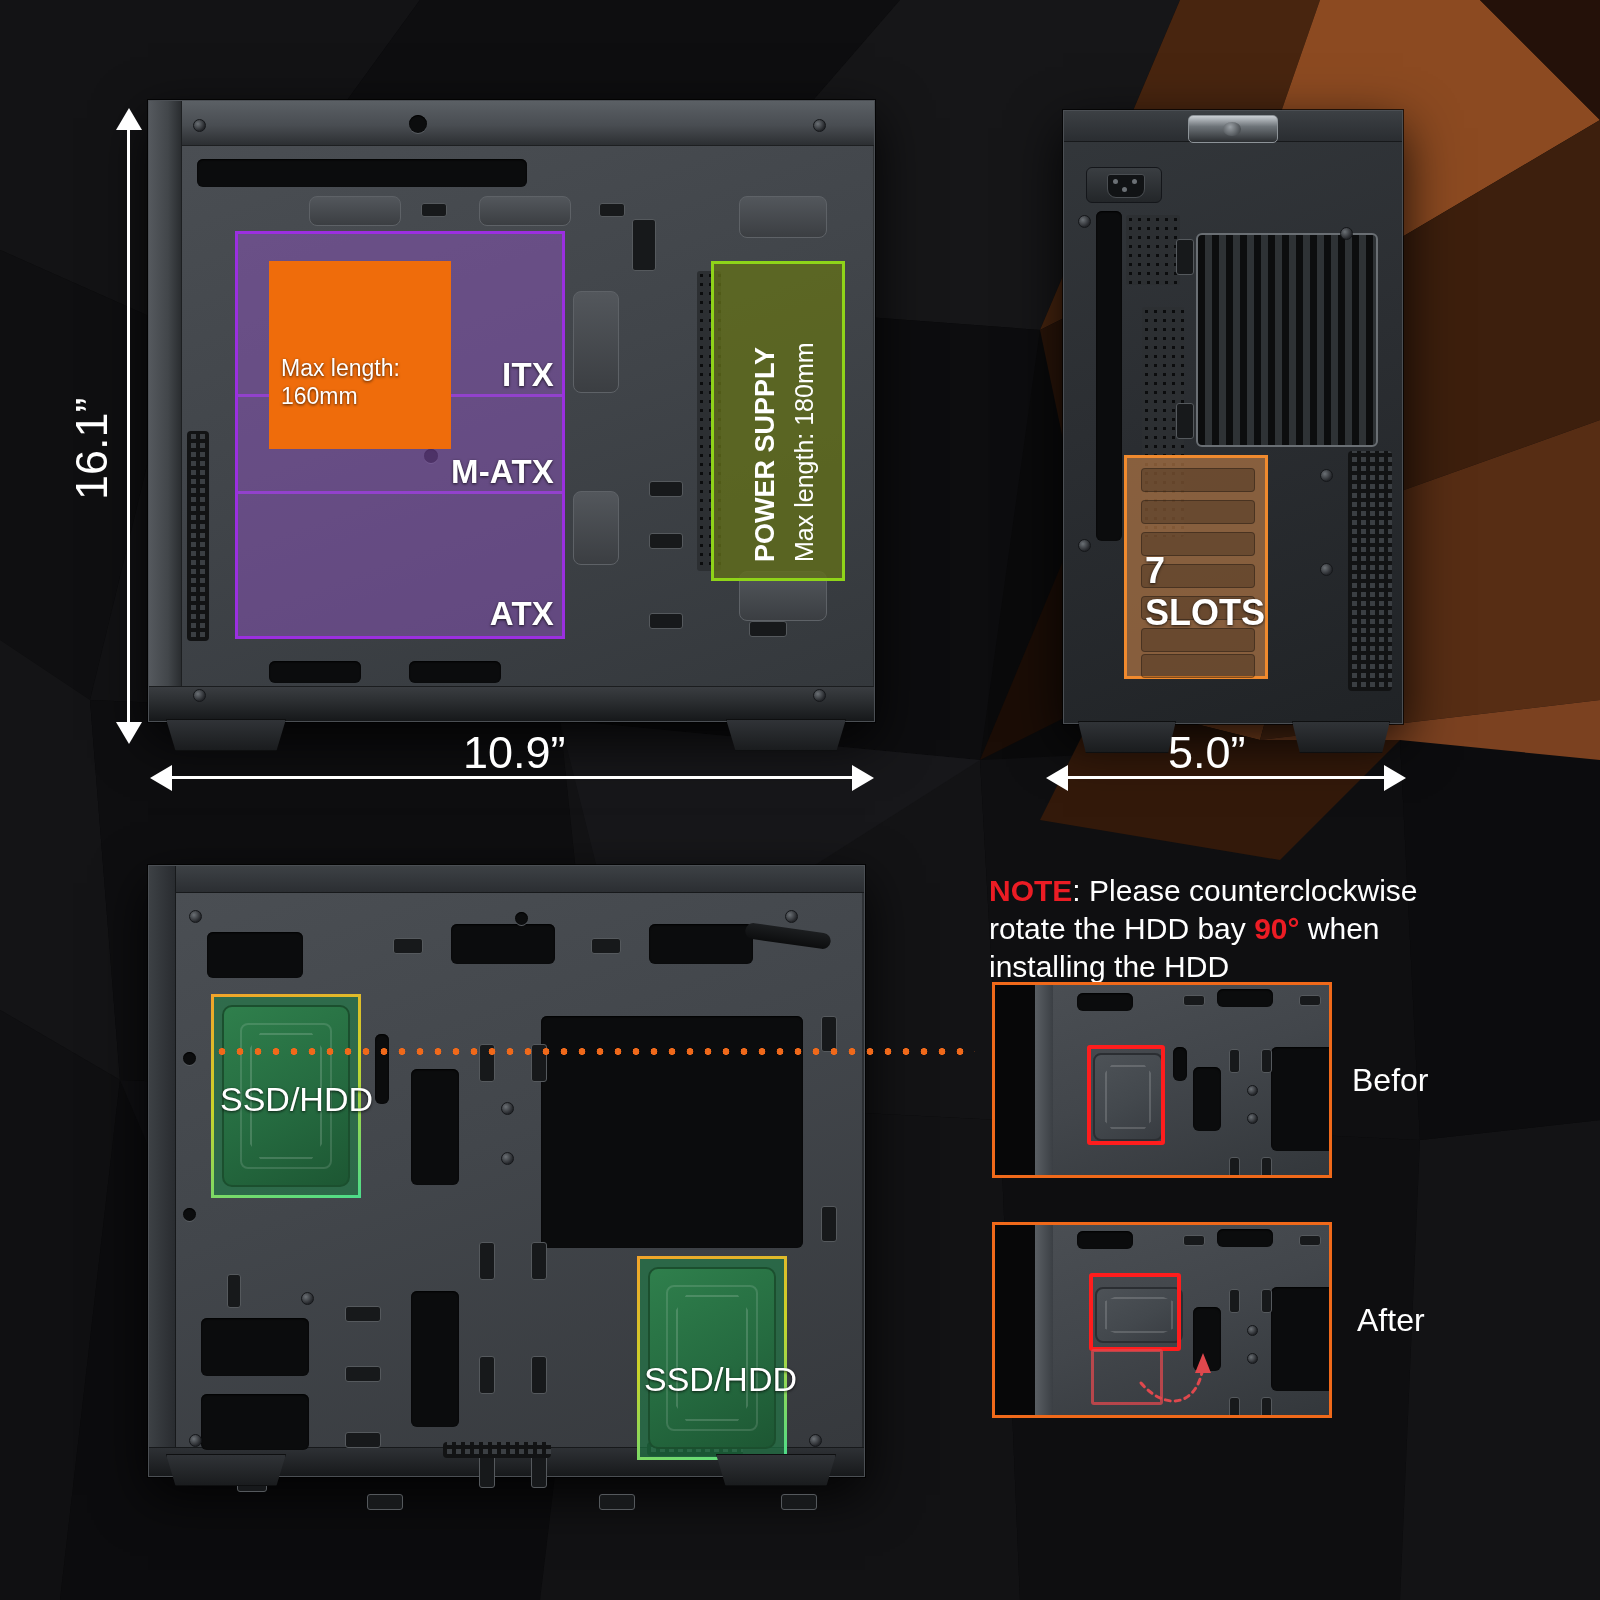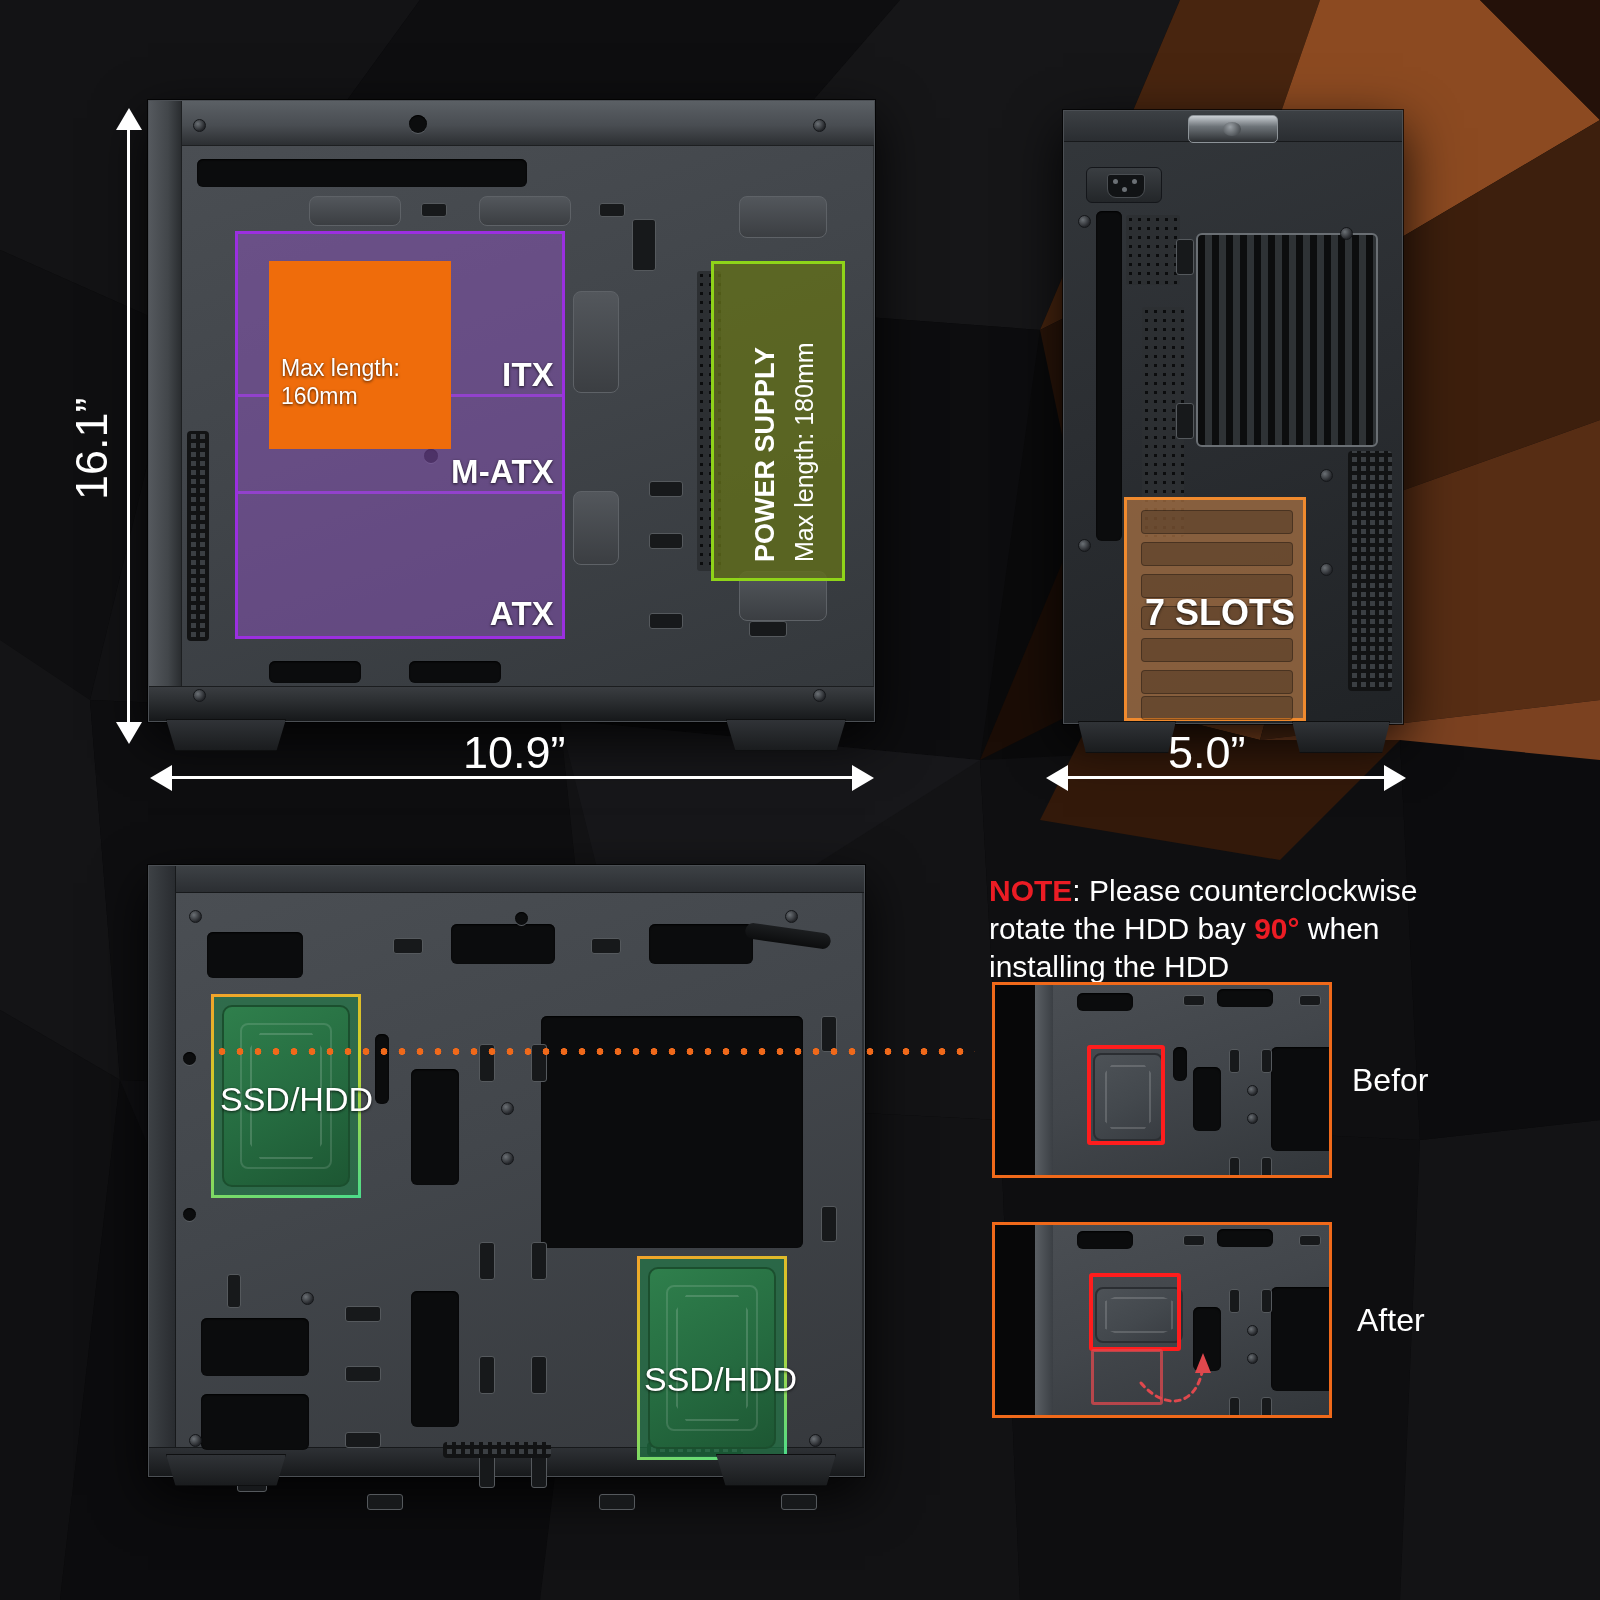--- a/index.html
+++ b/index.html
@@ -283,21 +283,21 @@
     <div class="slotv" style="left:112px;top:292px;width:16px;height:34px;"></div>
 
     <div class="vent" style="left:284px;top:340px;width:44px;height:240px;"></div>
 
     <div class="screw" style="left:14px;top:104px;"></div>
     <div class="screw" style="left:14px;top:428px;"></div>
     <div class="screw" style="left:256px;top:358px;"></div>
     <div class="screw" style="left:256px;top:452px;"></div>
     <div class="screw" style="left:276px;top:116px;"></div>
 
-    <div class="ov-tan" style="left:60px;top:344px;width:182px;height:224px;margin-top:42px;">
+    <div class="ov-tan" style="left:60px;top:344px;width:144px;height:224px;">
       <div style="position:absolute;left:14px;top:10px;right:10px;bottom:8px;">
         <div style="position:absolute;left:0;top:0%;right:0;height:22px;border-radius:4px;background:rgba(0,0,0,.22);border:1px solid rgba(0,0,0,.3);"></div>
         <div style="position:absolute;left:0;top:32px;right:0;height:22px;border-radius:4px;background:rgba(0,0,0,.22);border:1px solid rgba(0,0,0,.3);"></div>
         <div style="position:absolute;left:0;top:64px;right:0;height:22px;border-radius:4px;background:rgba(0,0,0,.22);border:1px solid rgba(0,0,0,.3);"></div>
         <div style="position:absolute;left:0;top:96px;right:0;height:22px;border-radius:4px;background:rgba(0,0,0,.22);border:1px solid rgba(0,0,0,.3);"></div>
         <div style="position:absolute;left:0;top:128px;right:0;height:22px;border-radius:4px;background:rgba(0,0,0,.22);border:1px solid rgba(0,0,0,.3);"></div>
         <div style="position:absolute;left:0;top:160px;right:0;height:22px;border-radius:4px;background:rgba(0,0,0,.22);border:1px solid rgba(0,0,0,.3);"></div>
         <div style="position:absolute;left:0;top:186px;right:0;height:22px;border-radius:4px;background:rgba(0,0,0,.22);border:1px solid rgba(0,0,0,.3);"></div>
       </div>
       <div class="lbl slots-lbl" style="left:18px;top:92px;">7 SLOTS</div>

